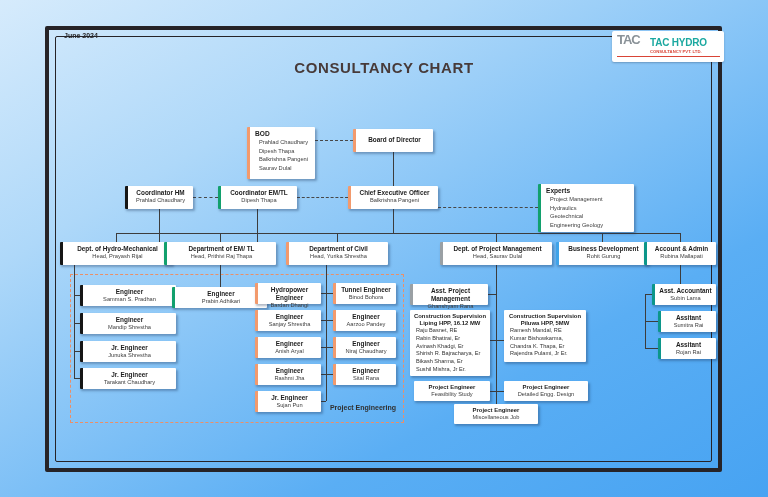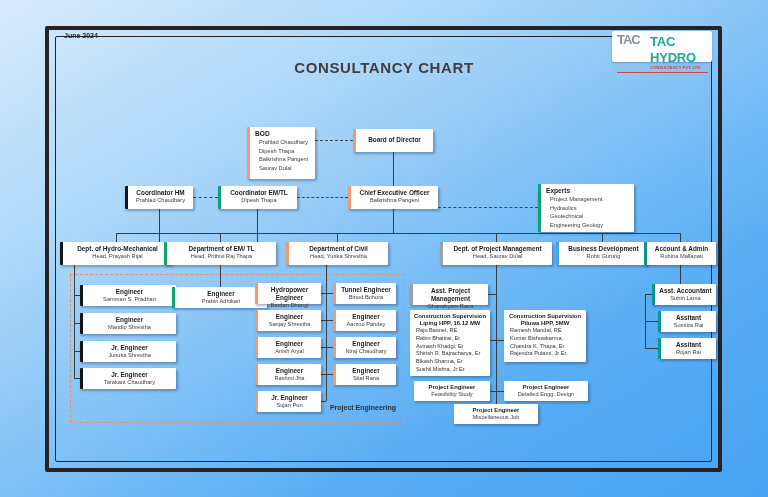--- a/index.html
+++ b/index.html
@@ -8,26 +8,26 @@
     font-family:"Liberation Sans", sans-serif;
     background:linear-gradient(150deg,#d6ebfc 0%,#aed8f9 28%,#5aaef4 72%,#47a3f2 100%);
   }
   .frame{position:absolute;box-sizing:border-box;border-radius:2px;}
   .frame-outer{left:45px;top:26px;width:677px;height:446px;border:4px solid #262327;}
   .frame-inner{left:55px;top:36px;width:657px;height:426px;border:1.5px solid #262327;}
   .date{position:absolute;left:64px;top:32px;font-size:7px;font-weight:bold;color:#27272a;}
   .title{position:absolute;left:54px;top:59px;width:660px;text-align:center;
     font-size:15px;font-weight:800;letter-spacing:.6px;color:#473a39;}
   
-  .logo{position:absolute;left:612px;top:31px;width:100px;height:31px;background:#fff;
+  .logo{position:absolute;left:612px;top:31px;width:112px;height:31px;background:#fff;
     border-radius:2px;box-shadow:0 1px 2px rgba(20,40,70,.3);box-sizing:border-box;
     display:grid;grid-template-columns:33px 1fr;padding:2px 4px 12px 5px;align-content:start;}
   .logo-tac{font-size:13px;font-weight:800;letter-spacing:-1px;color:#8a9298;line-height:1.1;}
   .logo-right{line-height:1;}
-  .logo-company{font-size:13px;font-weight:800;color:#1ba8a0;letter-spacing:-.2px;}
+  .logo-company{font-size:10px;font-weight:800;color:#1ba8a0;letter-spacing:-.2px;}
   .logo-sub{font-size:4.2px;font-weight:bold;color:#d94436;margin-top:1px;}
   .logo-tag{grid-column:1 / 3;font-size:3.6px;color:#1ba8a0;border-top:1px solid #d94436;
     margin-top:1.5px;padding-top:1px;white-space:nowrap;overflow:hidden;}
   
   .node{position:absolute;background:#fff;box-sizing:border-box;border-left:3px solid #000;
     box-shadow:1.5px 2px 2.5px rgba(25,50,85,.35);text-align:center;padding-top:3px;border-radius:1px;}
   .node .t{font-size:6.4px;font-weight:bold;color:#1c1c1c;line-height:1.25;}
   .node .s{font-size:5.7px;color:#3d3d3d;line-height:1.35;}
   .node.single .t{padding-top:4px;}
   .node.list{text-align:left;padding:3px 2px 2px 0;}

